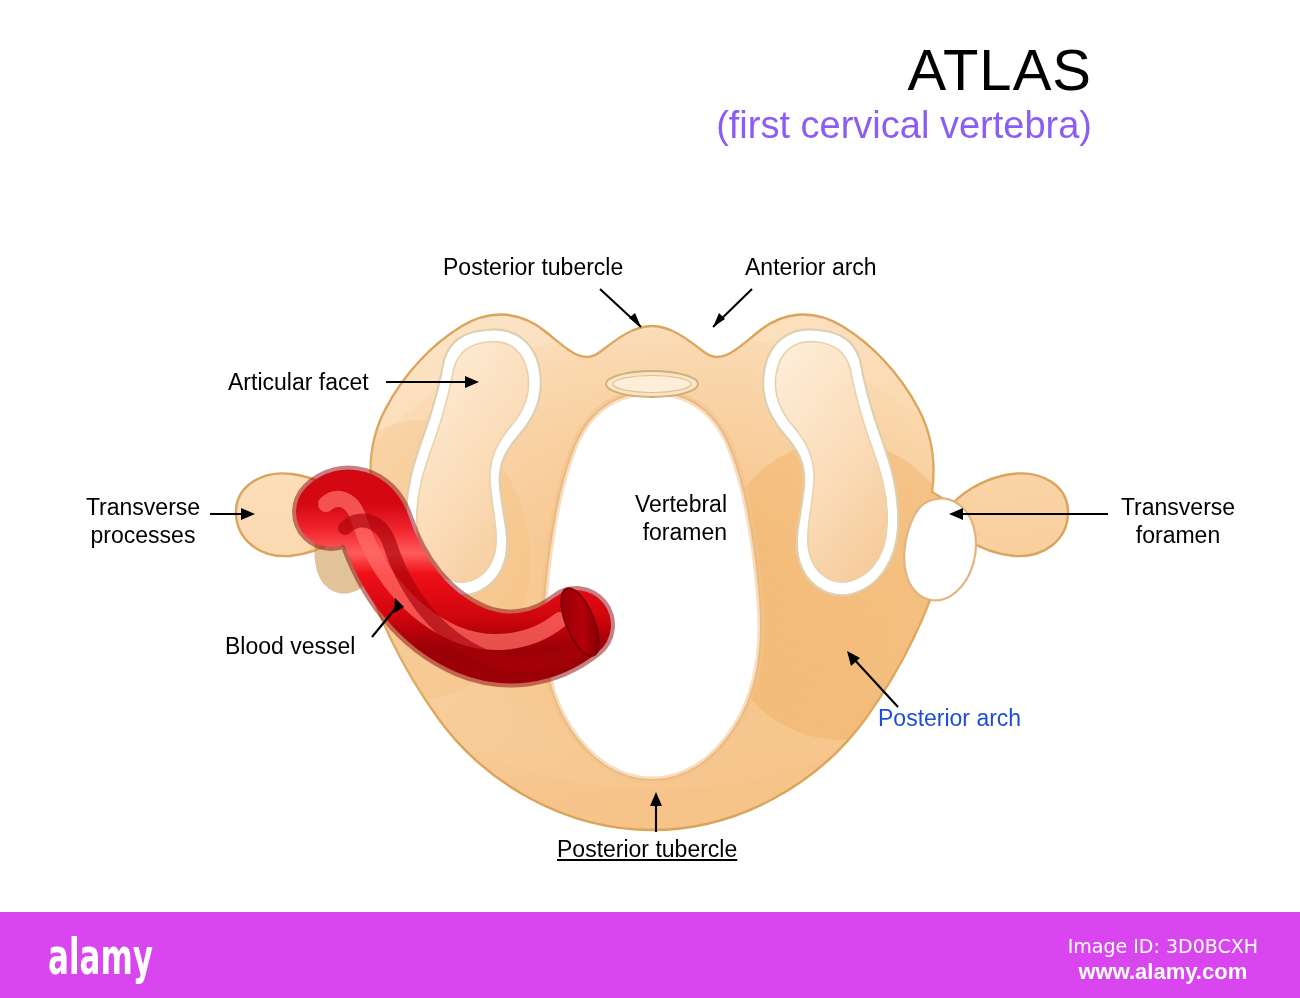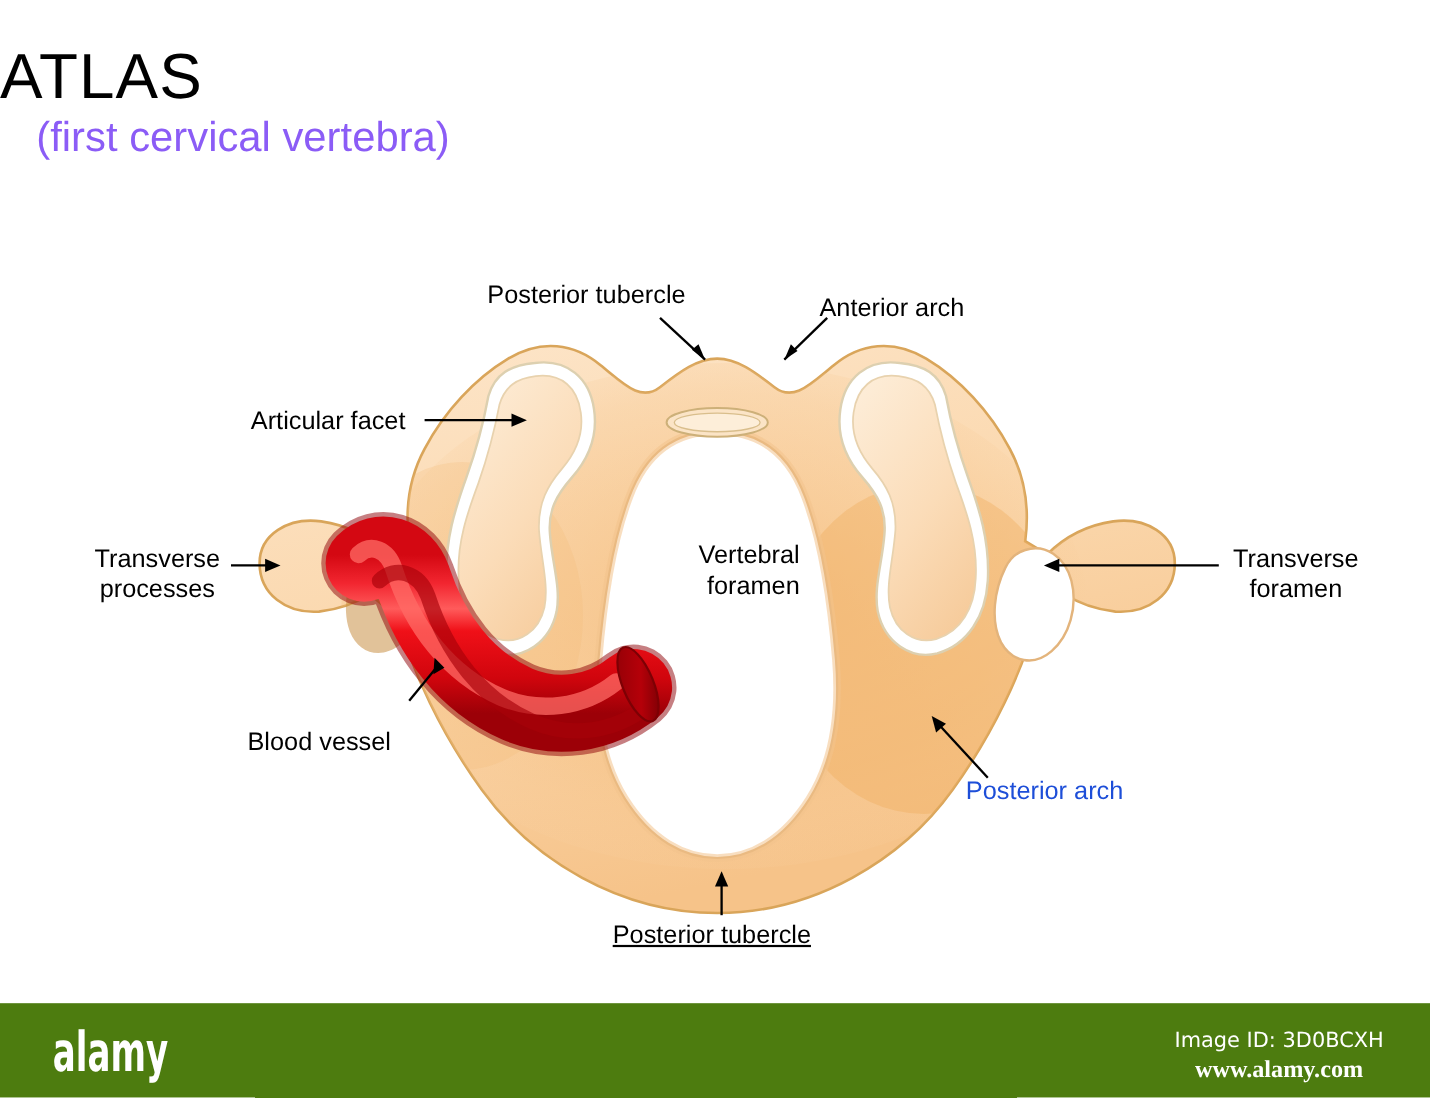--- a/index.html
+++ b/index.html
@@ -16,21 +16,21 @@
     height: 998px;
     background: #ffffff;
     overflow: hidden;
   }
   
   #title-block {
     position: absolute;
     left: 0;
     top: 38px;
     width: 1092px;
-    text-align: left;
+    text-align: right;
   }
   #main-title {
     font-size: 58px;
     line-height: 64px;
     color: #000000;
     letter-spacing: 1px;
     font-weight: 400;
   }
   #sub-title {
     font-size: 38px;
@@ -55,37 +55,37 @@
   .lbl {
     position: absolute;
     color: #000000;
     font-size: 23px;
     line-height: 28px;
     white-space: pre;
   }
   .lbl.muted  { color: #1d4ed8; }
 
   #lbl-anterior-tubercle { left: 443px; top: 253px; }
-  #lbl-anterior-arch     { left: 745px; top: 265px; }
+  #lbl-anterior-arch     { left: 745px; top: 253px; }
   #lbl-articular-facet   { left: 228px; top: 368px; }
   #lbl-transverse-processes { left: 78px;  top: 493px; text-align: center; width: 130px;}
   #lbl-transverse-foramen   { left: 1113px; top: 493px; text-align: center; width: 130px;}
   #lbl-vertebral-foramen    { left: 597px; top: 490px; text-align: right; width: 130px;}
-  #lbl-blood-vessel      { left: 225px; top: 660px; text-align: right; }
+  #lbl-blood-vessel      { left: 225px; top: 632px; text-align: right; }
   #lbl-posterior-arch    { left: 878px; top: 704px; }
   #lbl-posterior-tubercle{ left: 557px; top: 835px; text-decoration: underline; }
 
   
   #watermark-bar {
     position: absolute;
     left: 0;
     top: 912px;
     width: 1300px;
     height: 86px;
-    background: #4d7c0f;
+    background: #d946ef;
   }
   #alamy-logo {
     position: absolute;
     left: 48px;
     top: 20px;
     color: #ffffff;
     font-family: "DejaVu Sans", sans-serif;
     font-size: 50px;
     line-height: 50px;
     font-weight: 700;
@@ -100,21 +100,21 @@
     text-align: center;
     color: #ffffff;
   }
   #wm-imageid {
     font-family: "DejaVu Sans", sans-serif;
     font-size: 19px;
     line-height: 24px;
     font-weight: 400;
   }
   #wm-url {
-    font-family: Liberation Serif, serif;
+    font-family: Liberation Sans, sans-serif;
     font-size: 22px;
     line-height: 27px;
     font-weight: 700;
   }
 </style>
 </head>
 <body>
 
 <div id="page">
 

